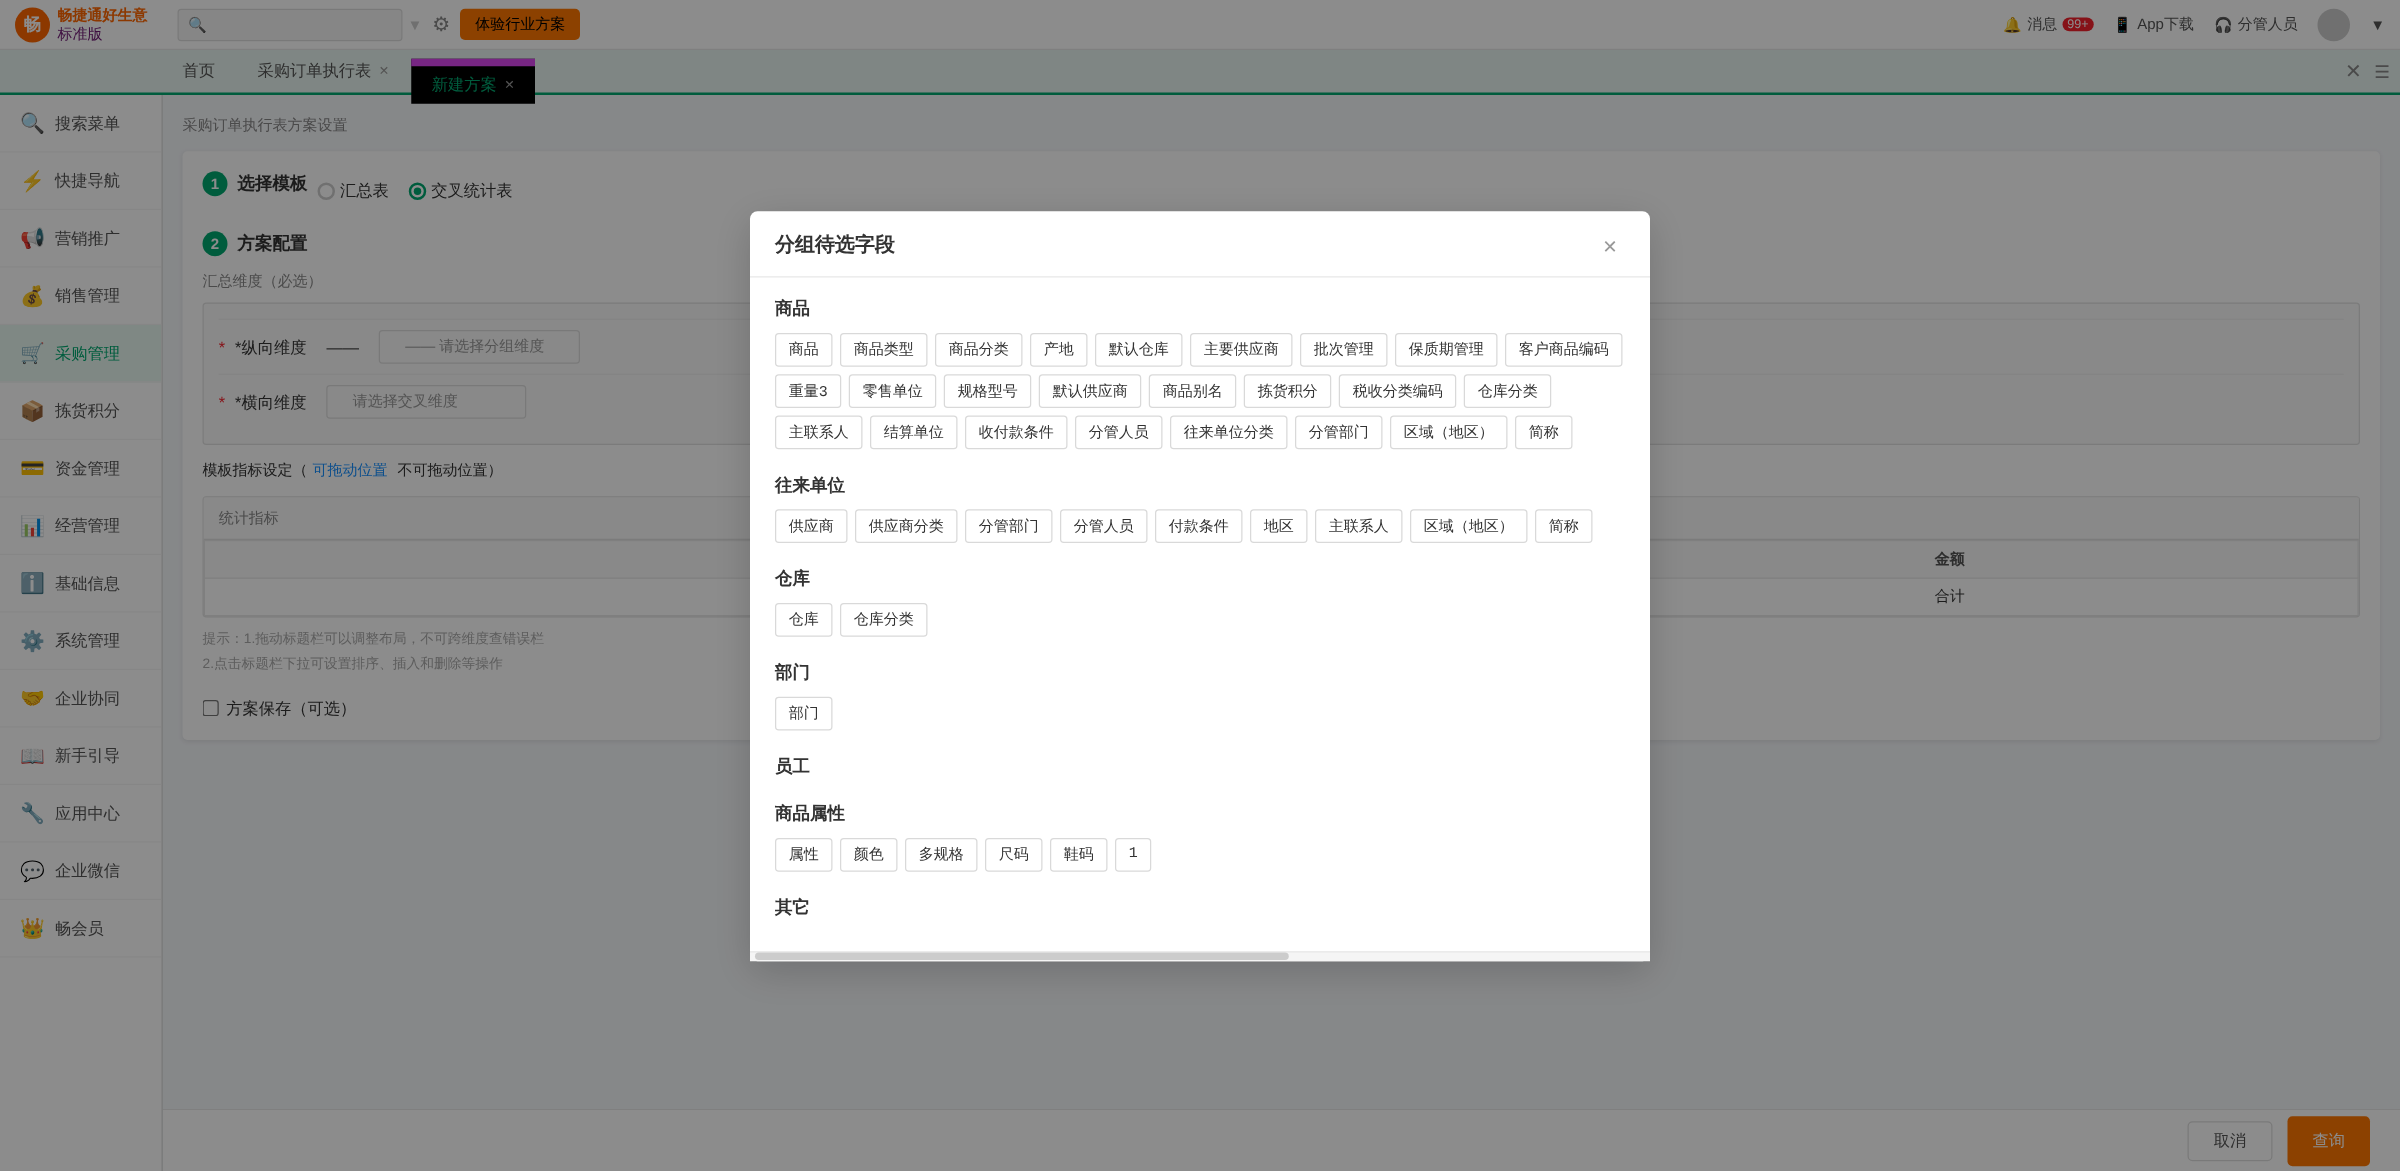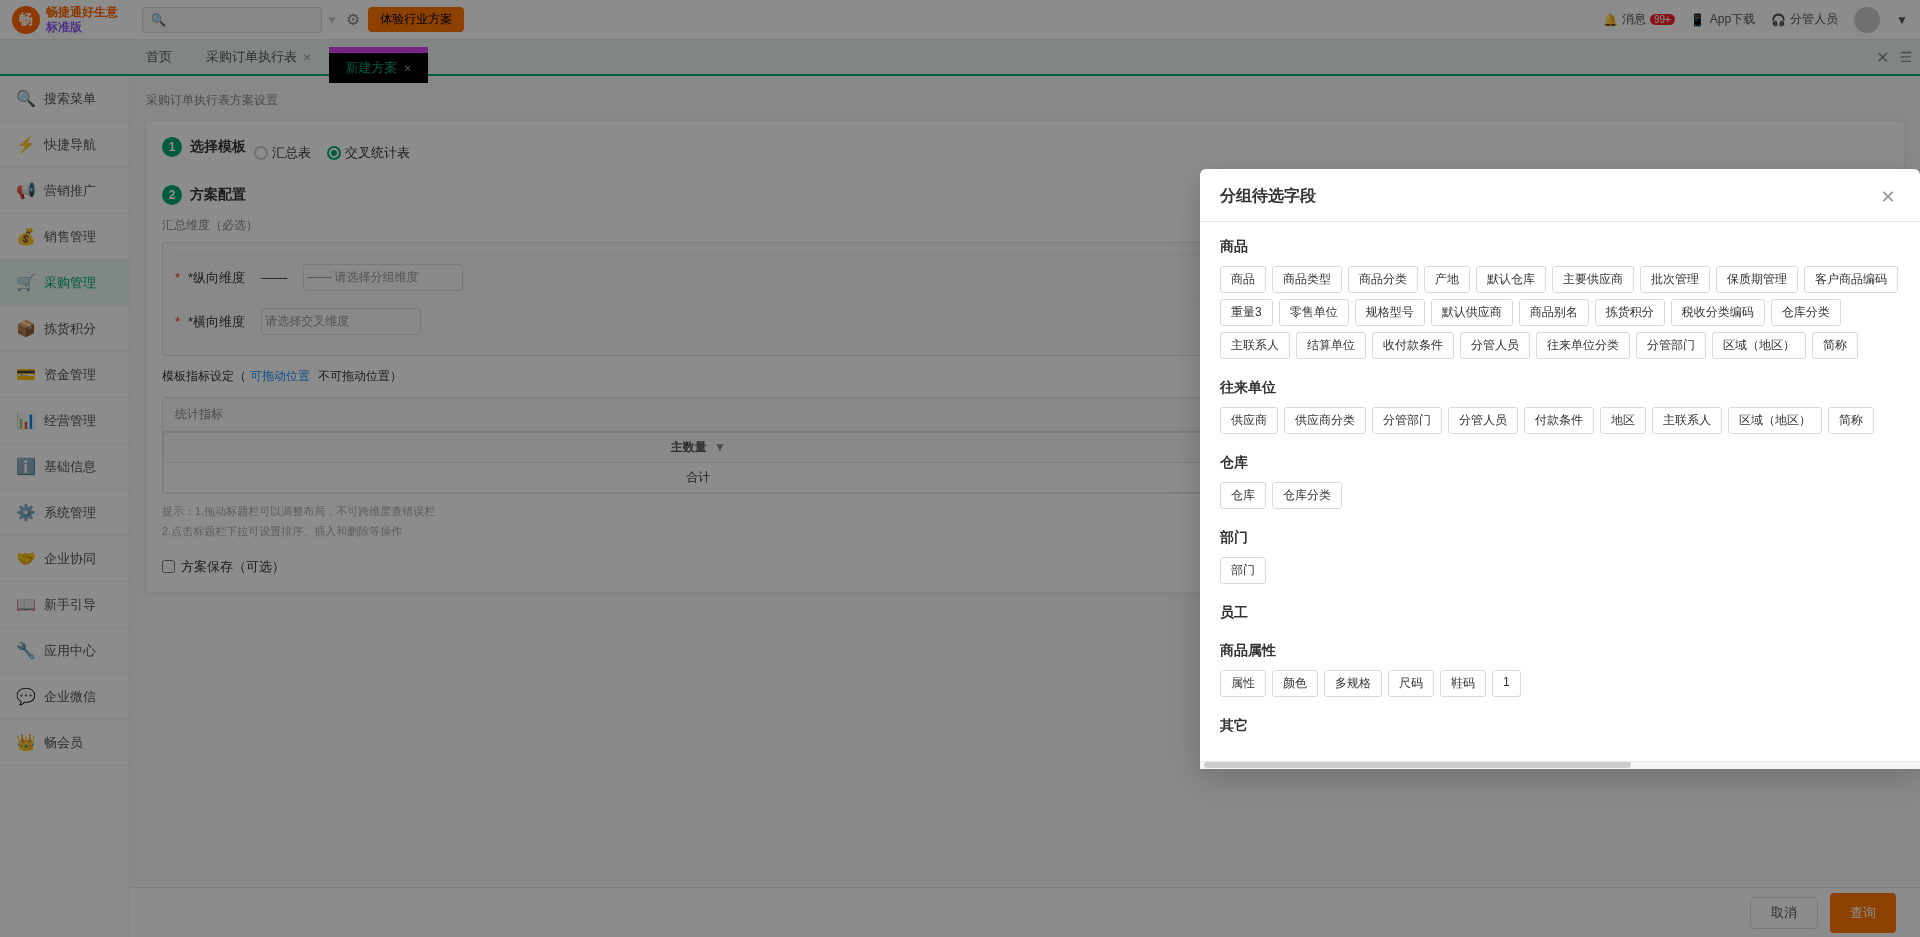--- a/index.html
+++ b/index.html
@@ -174,21 +174,21 @@
     .config-label { font-size: 12px; color: #888; margin-bottom: 8px; }
     .field-row {
       display: flex; align-items: center; gap: 8px;
       padding: 8px 0;
       border-top: 1px solid #f0f0f0;
     }
     .required-star { color: #f5222d; }
     .select-input {
       border: 1px solid #ddd;
       border-radius: 3px;
-      padding: 4px 28px 4px 3px;
+      padding: 4px 28px 4px 20px;
       font-size: 12px;
       color: #999;
       min-width: 160px;
       position: relative;
       cursor: pointer;
     }
 
     
     .stats-section {
       margin-top: 12px;
@@ -252,21 +252,21 @@
       border-top: 1px solid #e8e8e8;
       border-right: 1px solid #e8e8e8;
       display: flex; align-items: center; justify-content: space-around;
     }
 
     
     .modal-overlay {
       position: fixed; top: 0; left: 0; right: 0; bottom: 0;
       background: rgba(0,0,0,0.45);
       z-index: 1000;
-      display: flex; align-items: center; justify-content: flex-end;
+      display: flex; align-items: center; justify-content: center; font-family: Liberation Mono, monospace;
     }
     .modal {
       background: #fff;
       border-radius: 6px;
       width: 720px;
       max-height: 600px;
       display: flex; flex-direction: column;
       box-shadow: 0 8px 32px rgba(0,0,0,0.18);
       position: relative;
     }
@@ -327,21 +327,21 @@
     }
   </style>
 </head>
 <body>
 
 <div class="top-header">
   <div class="logo-area">
     <div class="logo-icon">畅</div>
     <div class="logo-text">
       <div>畅捷通好生意</div>
-      <div style="color:#8b5cf6; font-weight:bold;">标准版</div>
+      <div style="color:#701a75; font-weight:normal;">标准版</div>
     </div>
   </div>
   <div class="header-search">
     <span style="margin-right:4px; color:#ccc;">🔍</span>
 
   </div>
   <span style="margin-left:4px; color:#ccc; font-size:12px;">▼</span>
   <span style="margin-left:8px; font-size:16px; color:#888; cursor:pointer;">⚙</span>
   <button class="header-nav-btn">体验行业方案</button>
   <div class="header-right">

